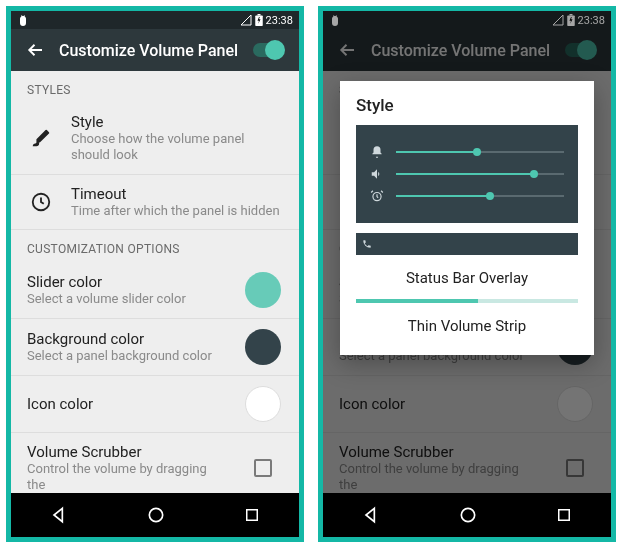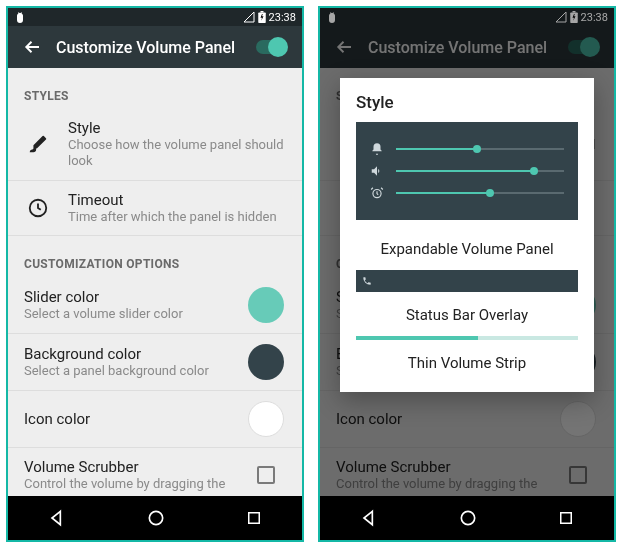--- a/index.html
+++ b/index.html
@@ -1,27 +1,27 @@
 <!DOCTYPE html>
 <html><head>
 <meta charset="utf-8">
 <style>
 *{margin:0;padding:0;box-sizing:border-box;font-family:Roboto,Arial,sans-serif}
 body{background:#fff}
 .outer{display:flex;gap:14px;padding:6px;background:#fff}
-.phone{width:298px;height:536px;background:#0f172a;position:relative;overflow:hidden;border:2px solid #14b8a6}
+.phone{width:298px;height:536px;background:#0f172a;position:relative;overflow:hidden;border:5px solid #14b8a6}
 .statusbar{height:18px;background:#1f272a;display:flex;align-items:center;color:#fff;font-size:11px;padding:0 6px;justify-content:space-between}
 .sb-left{display:flex;align-items:center}
 .sb-right{display:flex;align-items:center;gap:3px}
 .appbar{height:42px;background:#2d383c;display:flex;align-items:center;padding:0 16px;gap:14px;color:#fff}
 .appbar .title{font-size:16px;font-weight:500;flex:1}
 .toggle{width:30px;height:14px;background:#2a6a5f;border-radius:8px;position:relative}
 .toggle::after{content:"";position:absolute;right:-2px;top:-3px;width:20px;height:20px;border-radius:50%;background:#4ec7b0}
 .content{background:#eeeeee;height:432px;overflow:hidden}
-.sect-header{font-size:12px;font-weight:700;color:#6a6a6a;padding:21px 16px 6px;letter-spacing:.3px}
+.sect-header{font-size:12px;font-weight:400;color:#6a6a6a;padding:12px 16px 6px;letter-spacing:.3px}
 .row{display:flex;align-items:center;padding:10px 16px;gap:16px;border-bottom:1px solid #ddd}
 .row .icon-slot{width:28px;display:flex;justify-content:center;color:#333}
 .row .txt{flex:1}
 .row .primary{font-size:15px;color:#222}
 .row .secondary{font-size:13px;color:#8a8a8a;line-height:1.25;margin-top:0}
 .trailing{width:40px;display:flex;justify-content:center}
 .swatch{width:36px;height:36px;border-radius:50%}
 .checkbox{width:18px;height:18px;border:2px solid #7a7a7a;border-radius:2px}
 .navbar{position:absolute;bottom:0;left:0;right:0;height:44px;background:#000;display:flex;justify-content:space-around;align-items:center;color:#fff}
 .dimmed .content{filter:brightness(.7)}
@@ -299,21 +299,20 @@
                   <circle cx="12" cy="13" r="7"></circle>
                   <path d="M12 9v4l2 2M5 3L2 6m17-3l3 3"></path>
                 </svg>
               </span>
               <div class="track">
                 <div class="fill" style="width: 56%;"></div>
                 <div class="thumb" style="left: 56%;"></div>
               </div>
             </div>
       </div>
-      <div class="opt">Expandable Volume Panel</div>
 
       <div class="preview2">
             <span class="ic">
               <svg width="10" height="10" viewBox="0 0 24 24" fill="#cfd8dc">
                 <path d="M6.6 10.8a15 15 0 006.6 6.6l2.2-2.2a1 1 0 011-.25 11 11 0 003.5.55 1 1 0 011 1V20a1 1 0 01-1 1A17 17 0 013 4a1 1 0 011-1h3.5a1 1 0 011 1 11 11 0 00.55 3.5 1 1 0 01-.25 1l-2.2 2.3z"></path>
               </svg>
             </span>
           </div>
       <div class="opt">Status Bar Overlay</div>
 

